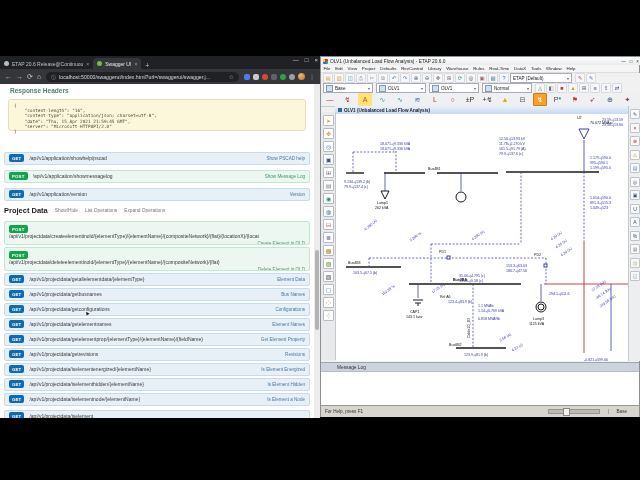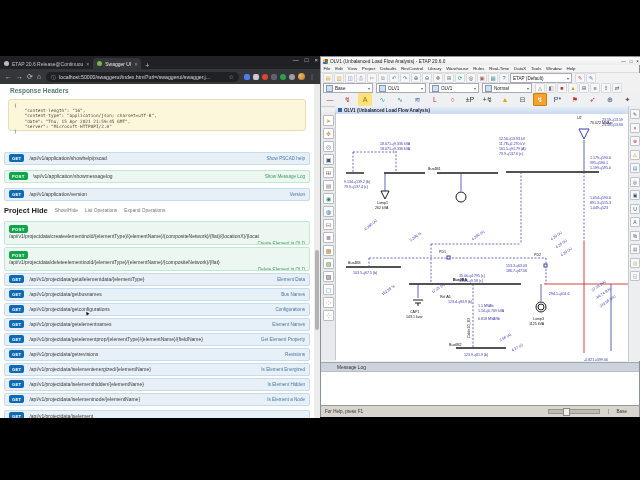--- a/index.html
+++ b/index.html
@@ -160,21 +160,21 @@
             <span class="badge post">POST</span>
             <span class="oppath">/api/v1/application/showmessagelog</span>
             <span class="oplabel">Show Message Log</span>
           </div>
           <div class="abs oprow get" style="top: 104px;">
             <span class="badge get">GET</span>
             <span class="oppath">/api/v1/application/version</span>
             <span class="oplabel">Version</span>
           </div>
           <div class="abs" id="sechead" style="top: 120px;">
-            <span id="sectitle">Project Hide</span>
+            <span id="sectitle">Project Data</span>
             <span class="seclink">Show/Hide</span>
             <span class="seclink">List Operations</span>
             <span class="seclink">Expand Operations</span>
           </div>
           <div class="abs oprow post tall" style="top: 137px;">
             <span class="badge post">POST</span>
             <span class="oppath">/api/v1/projectdata/createelementinold/{elementType}/{elementName}/{compositeNetwork}/{flat}/{locationX}/{locat</span>
             <span class="oplabel">Create Element in OLD</span>
           </div>
           <div class="abs oprow post tall" style="top: 163px;">

